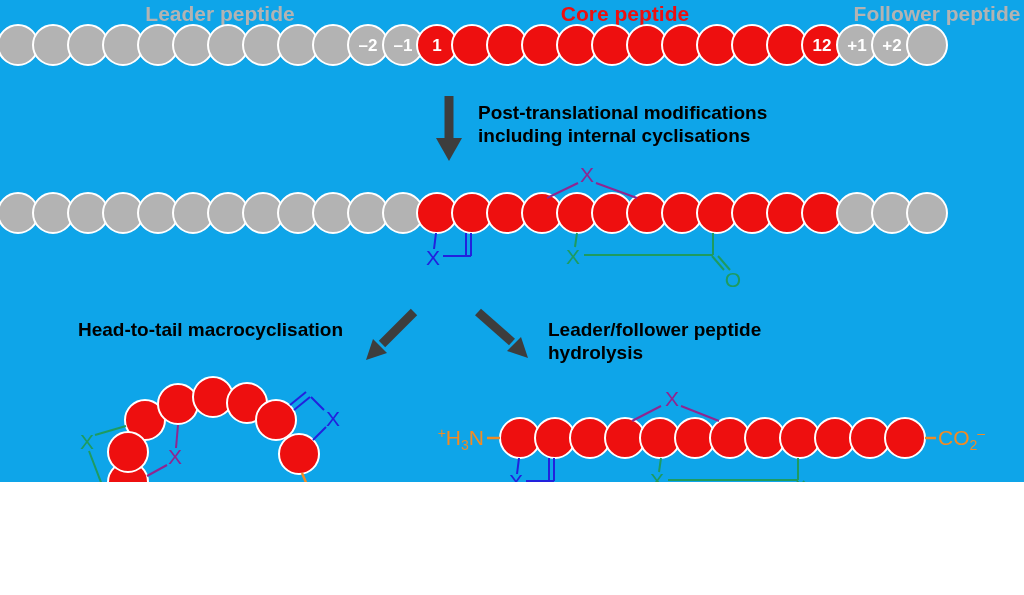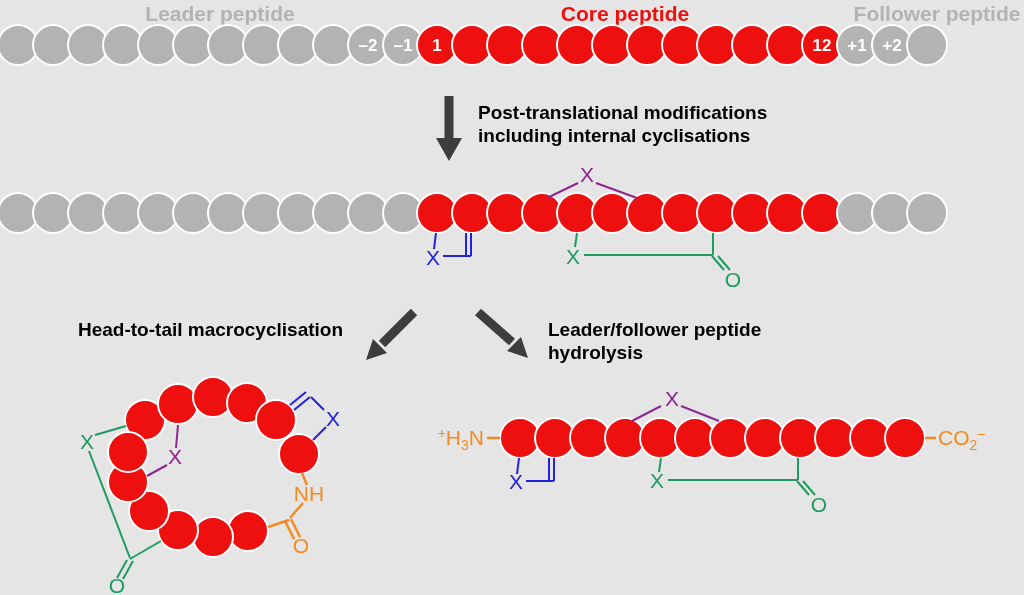--- a/index.html
+++ b/index.html
@@ -1,16 +1,16 @@
 <!DOCTYPE html>
 <html style="--core_red: #ee0f0f; --chain_gray: #b3b3b3; --label_gray: #b3b3b3; --arrow_dark: #3d3d3d; --cyclisation_blue: #2222dd; --cyclisation_purple: #8f2690; --cyclisation_green: #1e9b60; --amide_orange: #f28b23; --text_black: #000000;"><head>
 <meta charset="utf-8">
 <style>
   html,body{margin:0;padding:0;background:#ffffff;}
-  .canvas{position:relative;width:1024px;height:595px;background:#e5e5e5;
+  .canvas{position:relative;width:1024px;height:482px;background:#0ea5e9;
           font-family:"Liberation Sans",sans-serif;overflow:hidden;text-align:right;}
   svg{display:block;}
   .hdr{font:bold 21px "Liberation Sans",sans-serif;}
   .cap{font:bold 19px "Liberation Sans",sans-serif;fill:#000;}
   .chem{font:21px "Liberation Sans",sans-serif;}
   .supsub{font-size:14px;}
   .chem-main{font-size:21px;}
   .num{font:bold 17px "Liberation Sans",sans-serif;fill:#ffffff;text-anchor:middle;}
   .stroke-blue{stroke:var(--cyclisation_blue);stroke-width:2;fill:none;}
   .stroke-purple{stroke:var(--cyclisation_purple);stroke-width:2;fill:none;}

